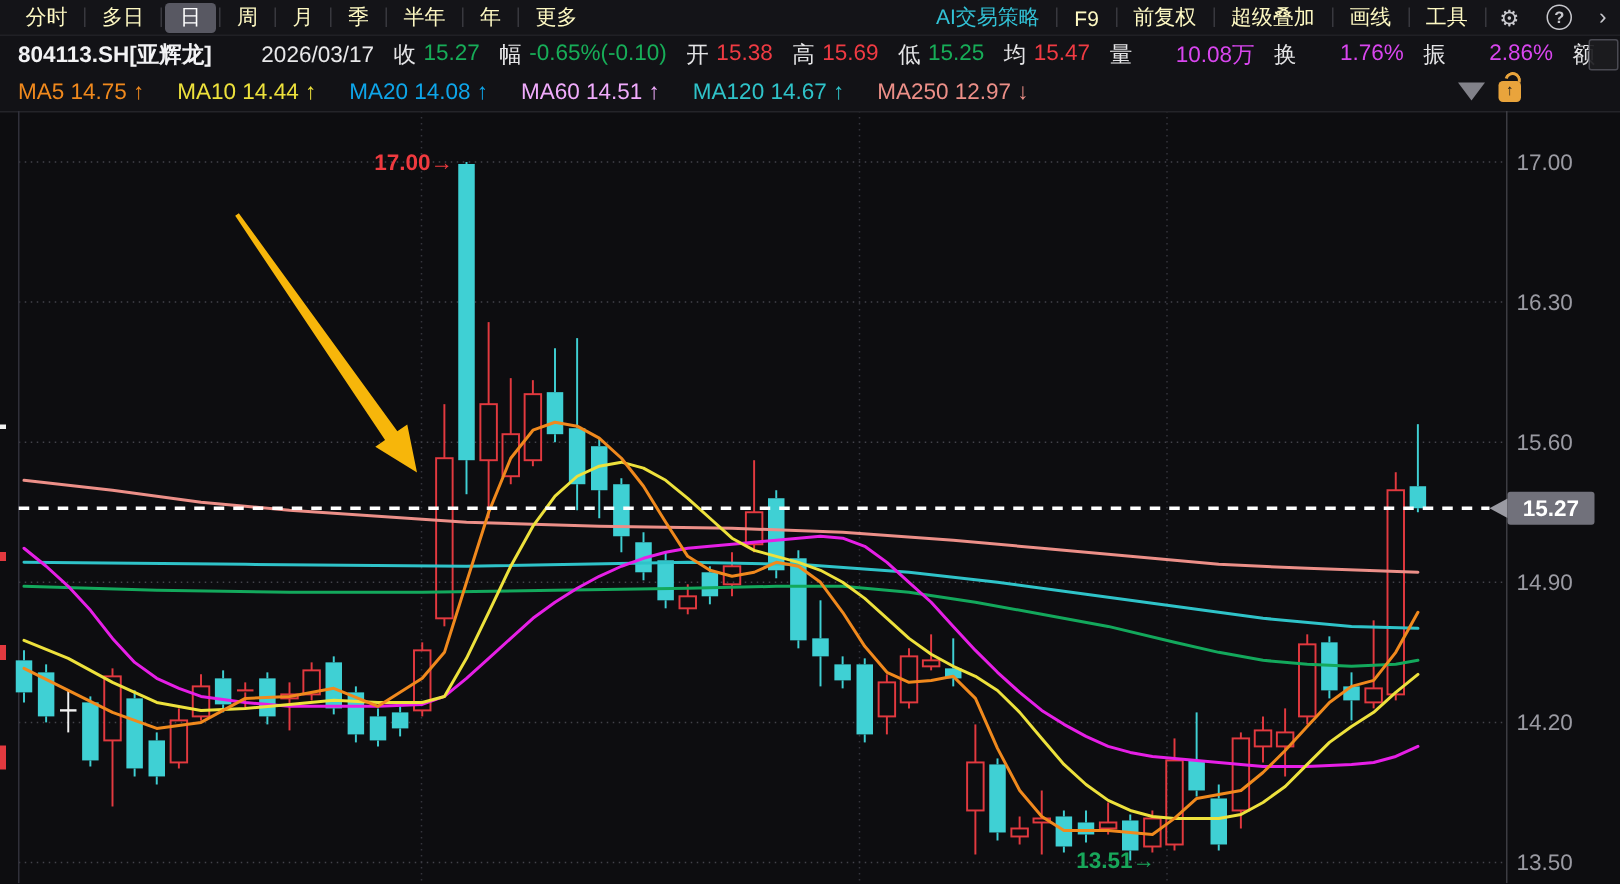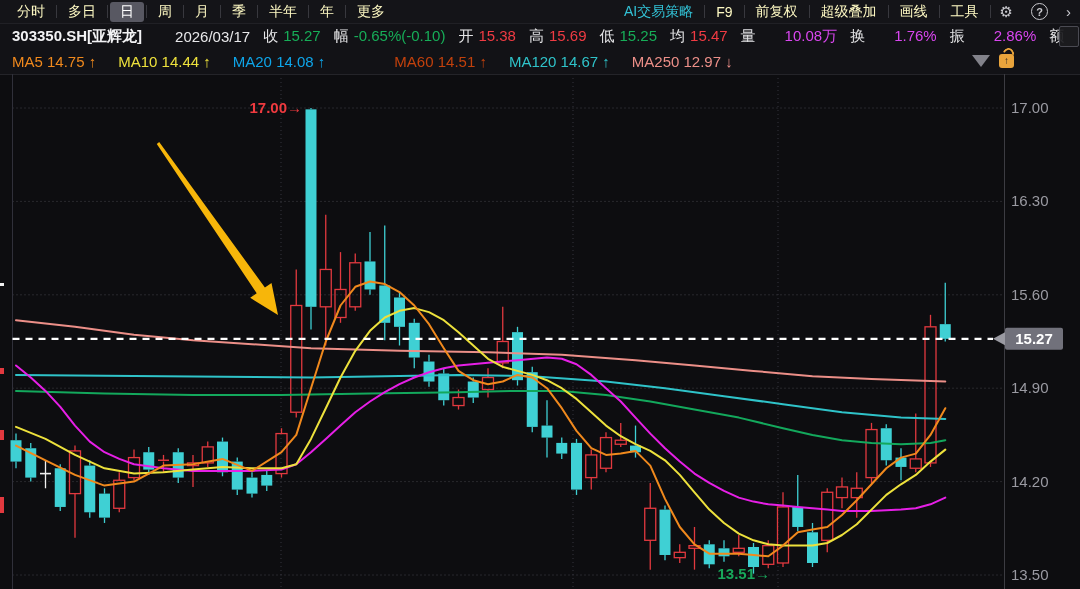--- a/index.html
+++ b/index.html
@@ -77,21 +77,21 @@
       <span class="sep"></span>
       <span class="icon-btn">⚙</span>
       <span class="icon-btn">
         <span class="help-circle">?</span>
       </span>
       <span class="icon-btn">›</span>
     </span>
 </div>
 
 <div id="quotebar" class="row">
-  <span class="sym">303350.SH[亚辉龙]</span>
+  <span class="sym">804113.SH[亚辉龙]</span>
   <span class="date">2026/03/17</span>
   <span style="display:flex;gap:13px;">
       <span class="qf">
         <span class="lbl">收</span>
         <span class="v-green">15.27</span>
       </span>
       <span class="qf">
         <span class="lbl">幅</span>
         <span class="v-green">-0.65%(-0.10)</span>
       </span>
@@ -129,21 +129,21 @@
       </span>
     </span>
   <span id="corner-widget"></span>
 </div>
 
 <div id="mabar" class="row">
   <span style="display:flex;gap:22px;">
       <span class="ma-item" style="color: rgb(240, 137, 29);">MA5 14.75  ↑</span>
       <span class="ma-item" style="color: rgb(237, 225, 60);">MA10 14.44  ↑</span>
       <span class="ma-item" style="color: #0ea5e9;">MA20 14.08  ↑</span>
-      <span class="ma-item" style="color: #c2410c; margin-left: 47px;">MA60 14.51  ↑</span>
+      <span class="ma-item" style="color: #f0abfc;">MA60 14.51  ↑</span>
       <span class="ma-item" style="color: rgb(47, 195, 201);">MA120 14.67  ↑</span>
       <span class="ma-item" style="color: rgb(236, 143, 136);">MA250 12.97  ↓</span>
     </span>
   <span id="daterange">
     <span class="dd-triangle"></span>
     <span class="lock">
       <span class="shackle"></span>
       <span class="arrow">↑</span>
     </span>
   </span>

